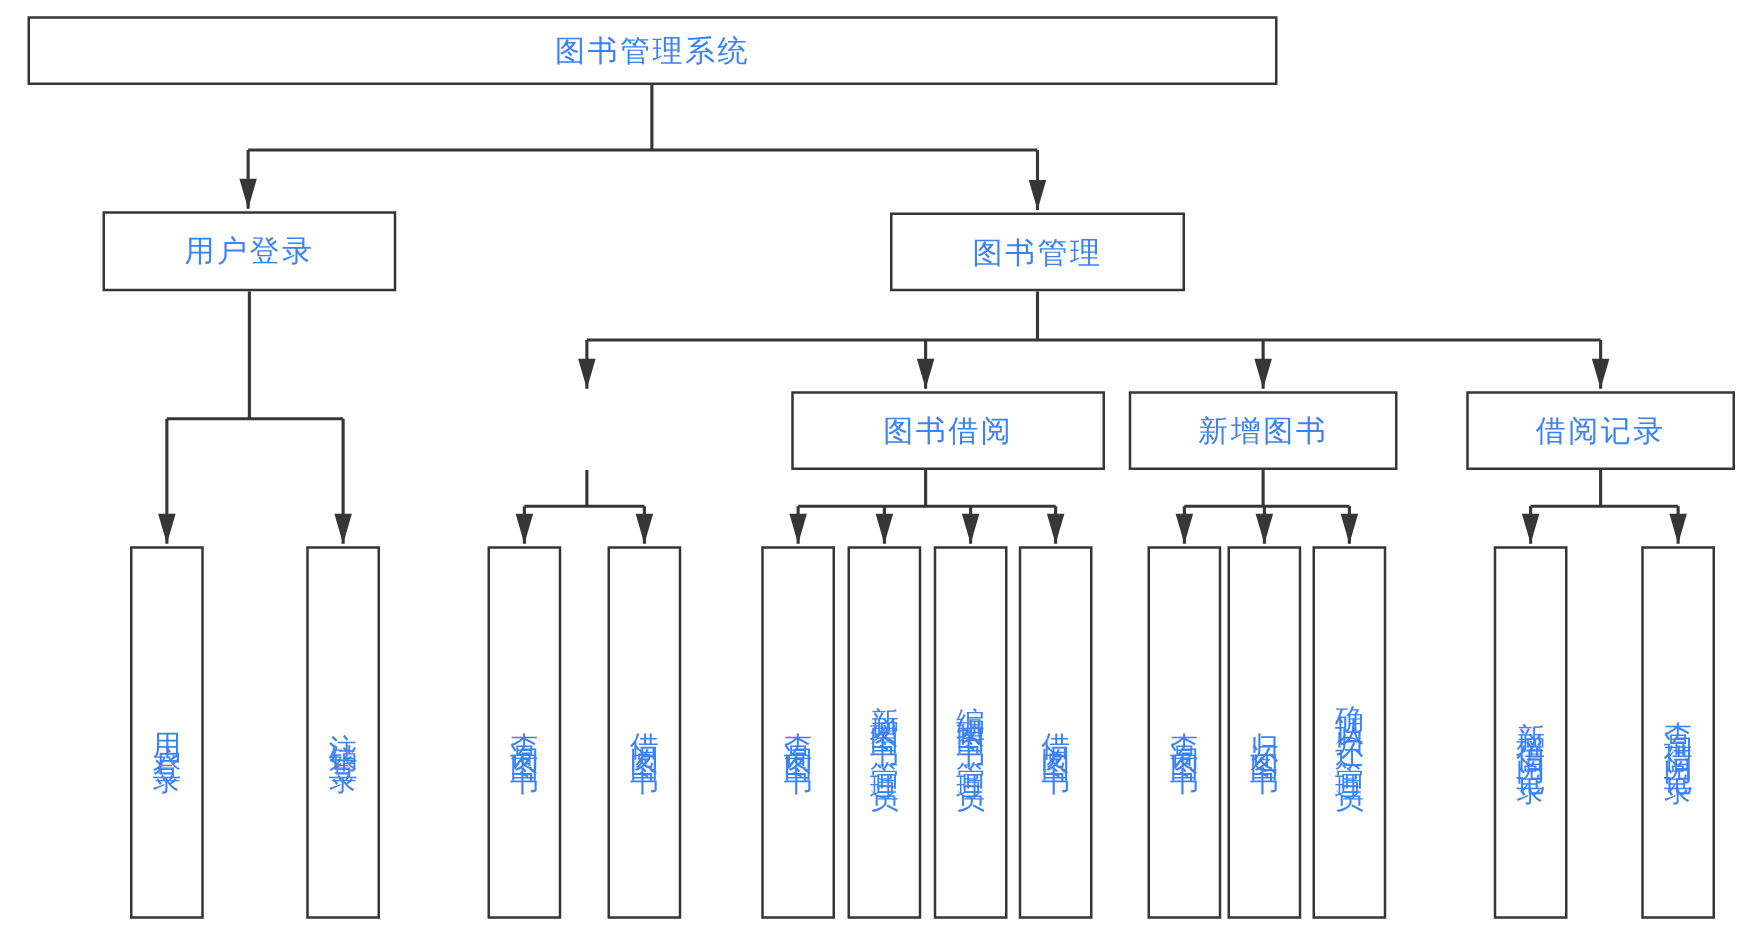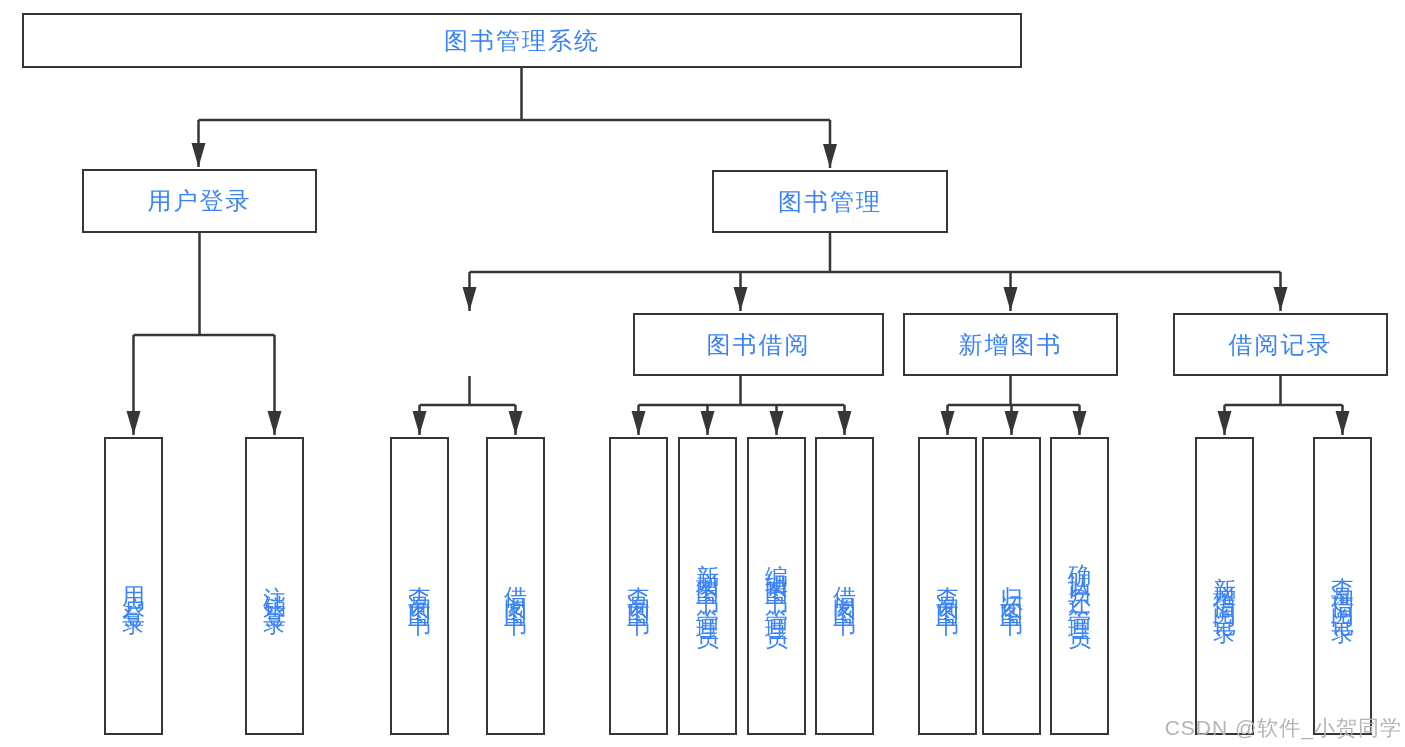--- a/index.html
+++ b/index.html
@@ -126,14 +126,13 @@
   <div class="box vbox" style="left:747px;top:437px;width:59px;height:298px">编辑图书（管理员）</div>
   <div class="box vbox" style="left:815px;top:437px;width:59px;height:298px">借阅图书</div>
 
   <div class="box vbox" style="left:918px;top:437px;width:59px;height:298px">查询图书</div>
   <div class="box vbox" style="left:982px;top:437px;width:59px;height:298px">归还图书</div>
   <div class="box vbox" style="left:1050px;top:437px;width:59px;height:298px">确认归还（管理员）</div>
 
   <div class="box vbox" style="left:1195px;top:437px;width:59px;height:298px">新增借阅记录</div>
   <div class="box vbox" style="left:1313px;top:437px;width:59px;height:298px">查询借阅记录</div>
 
-  <span class="watermark">CSDN @软件_小贺同学</span>
 </div>
 
 </body></html>

